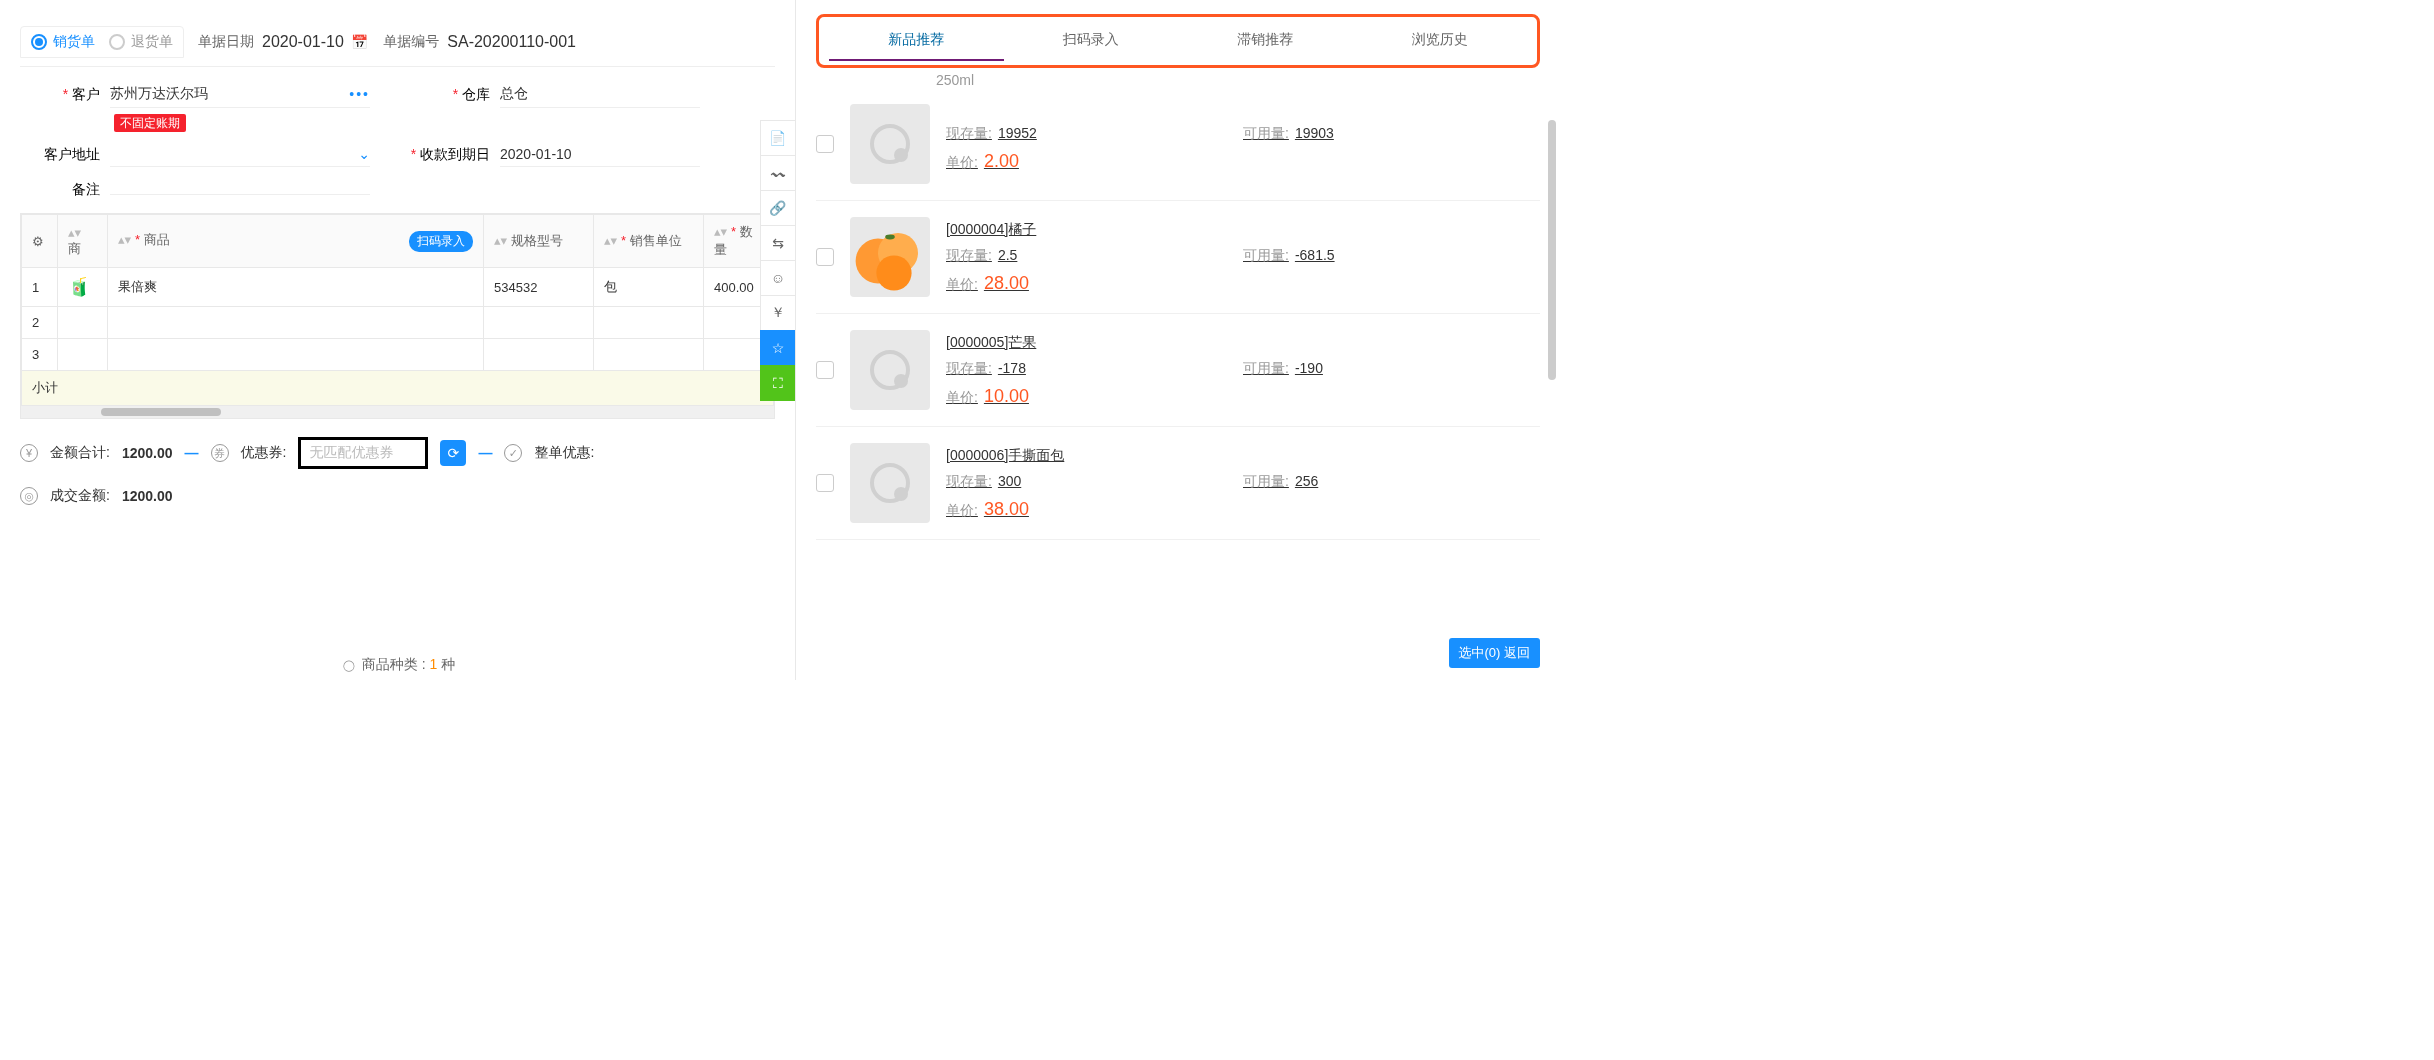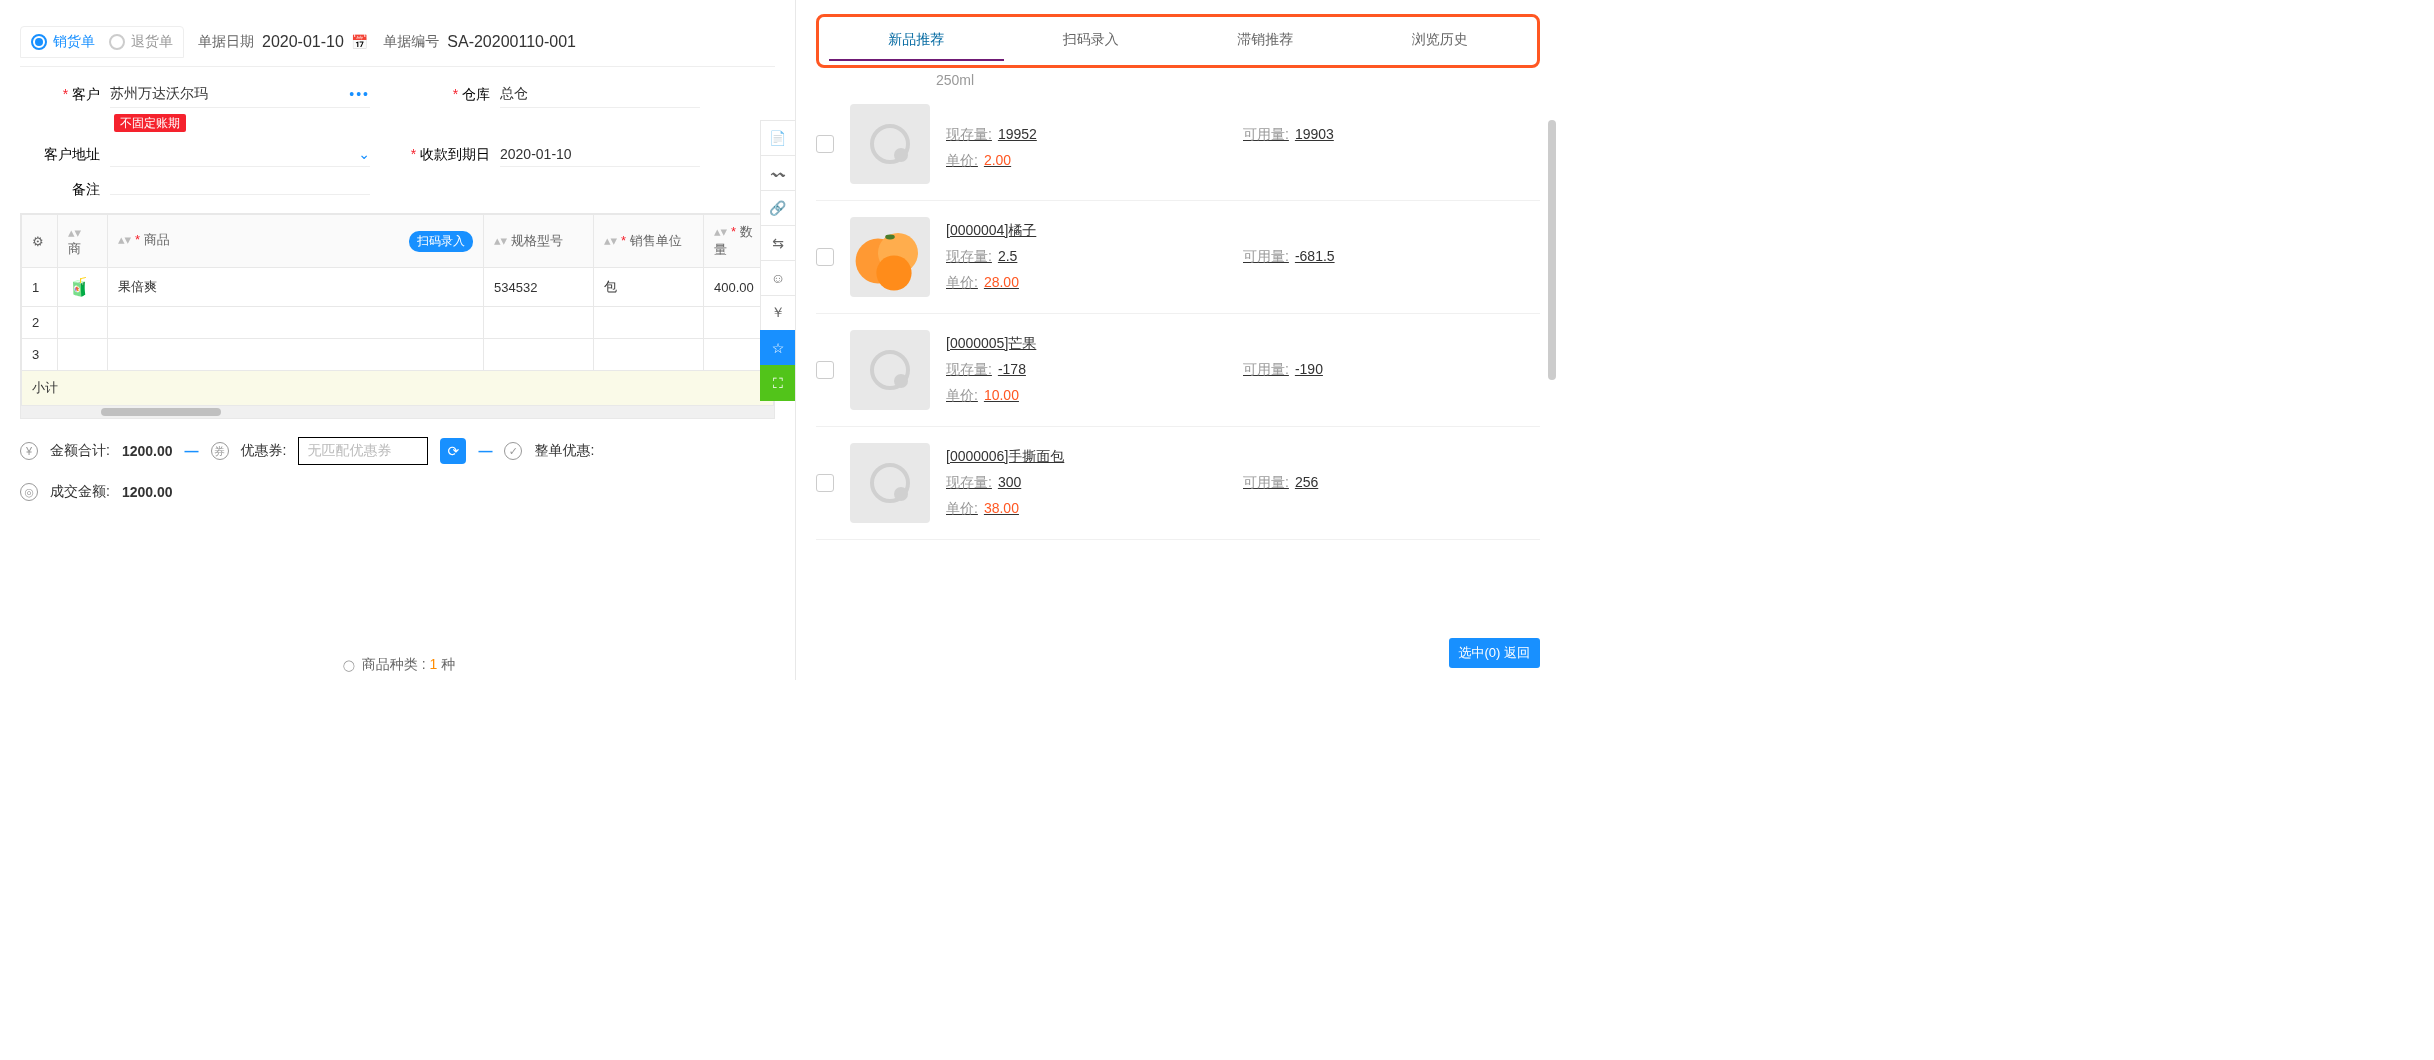--- a/index.html
+++ b/index.html
@@ -39,21 +39,21 @@
 .gear { width:36px; text-align:center; }
 .scan-btn { background:#1890ff; color:#fff; padding:2px 8px; border-radius:10px; font-size:12px; float:right; }
 .subtotal-row td { background:#fafae8; }
 .hscroll { height:12px; background:#f0f0f0; position:relative; }
 .hscroll::after { content:""; position:absolute; left:80px; width:120px; height:8px; top:2px; background:#c0c0c0; border-radius:4px; }
 
 
 .totals { margin-top:18px; display:flex; align-items:center; gap:12px; flex-wrap:wrap; }
 .ico { display:inline-flex; width:18px; height:18px; border:1px solid #999; border-radius:50%; align-items:center; justify-content:center; font-size:11px; color:#999; }
 .dash { color:#1890ff; font-weight:bold; }
-.coupon-input { border:1px solid #000000; padding:4px 8px; color:#bbb; width:130px; }
+.coupon-input { border:3px solid #000000; padding:4px 8px; color:#bbb; width:130px; }
 .refresh { width:26px; height:26px; background:#1890ff; border-radius:4px; display:flex; align-items:center; justify-content:center; color:#fff; }
 
 
 .side-tools { position:absolute; right:-1px; top:120px; display:flex; flex-direction:column; }
 .tool { width:36px; height:36px; border:1px solid #e8e8e8; background:#fff; display:flex; align-items:center; justify-content:center; color:#666; cursor:pointer; margin-bottom:-1px; }
 .tool.blue { background:#1890ff; color:#fff; border-color:#1890ff; }
 .tool.green { background:#52c41a; color:#fff; border-color:#52c41a; }
 
 
 .foot { position:absolute; bottom:6px; left:0; right:0; text-align:center; color:#666; }
@@ -67,21 +67,21 @@
 .rec-tab.active { color:#0369a1; border-bottom:2px solid #701a75; }
 .items { flex:1; overflow-y:auto; padding:0 20px; }
 .item { display:flex; gap:16px; padding:16px 0; border-bottom:1px solid #f0f0f0; align-items:center; }
 .chk { width:18px; height:18px; border:1px solid #ccc; border-radius:3px; flex-shrink:0; }
 .thumb { width:80px; height:80px; background:#e8e8e8; border-radius:4px; display:flex; align-items:center; justify-content:center; color:#bbb; font-size:28px; overflow:hidden; }
 .thumb svg { width:100%; height:100%; }
 .info { flex:1; display:grid; grid-template-columns:1fr 1fr; row-gap:8px;text-decoration:underline; }
 .info .name { grid-column:1/-1; font-weight:500; }
 .kv { color:#999; }
 .kv b { color:#333; font-weight:normal; margin-left:6px; }
-.price { color:#ff5722; font-size:14px; font-weight:500; margin-left:6px; }
+.price { color:#ff5722; font-size:18px; font-weight:500; margin-left:6px; }
 .vscroll { position:absolute; right:4px; top:120px; width:8px; height:260px; background:#ccc; border-radius:4px; }
 
 .action-btn { position:absolute; bottom:12px; right:20px; background:#1890ff; color:#fff; padding:6px 10px; border-radius:3px; cursor:pointer; font-size:13px; }
 </style>
 </head>
 <body>
 
 <div class="app">
   <div class="left">
     <div class="doc-tabs">

